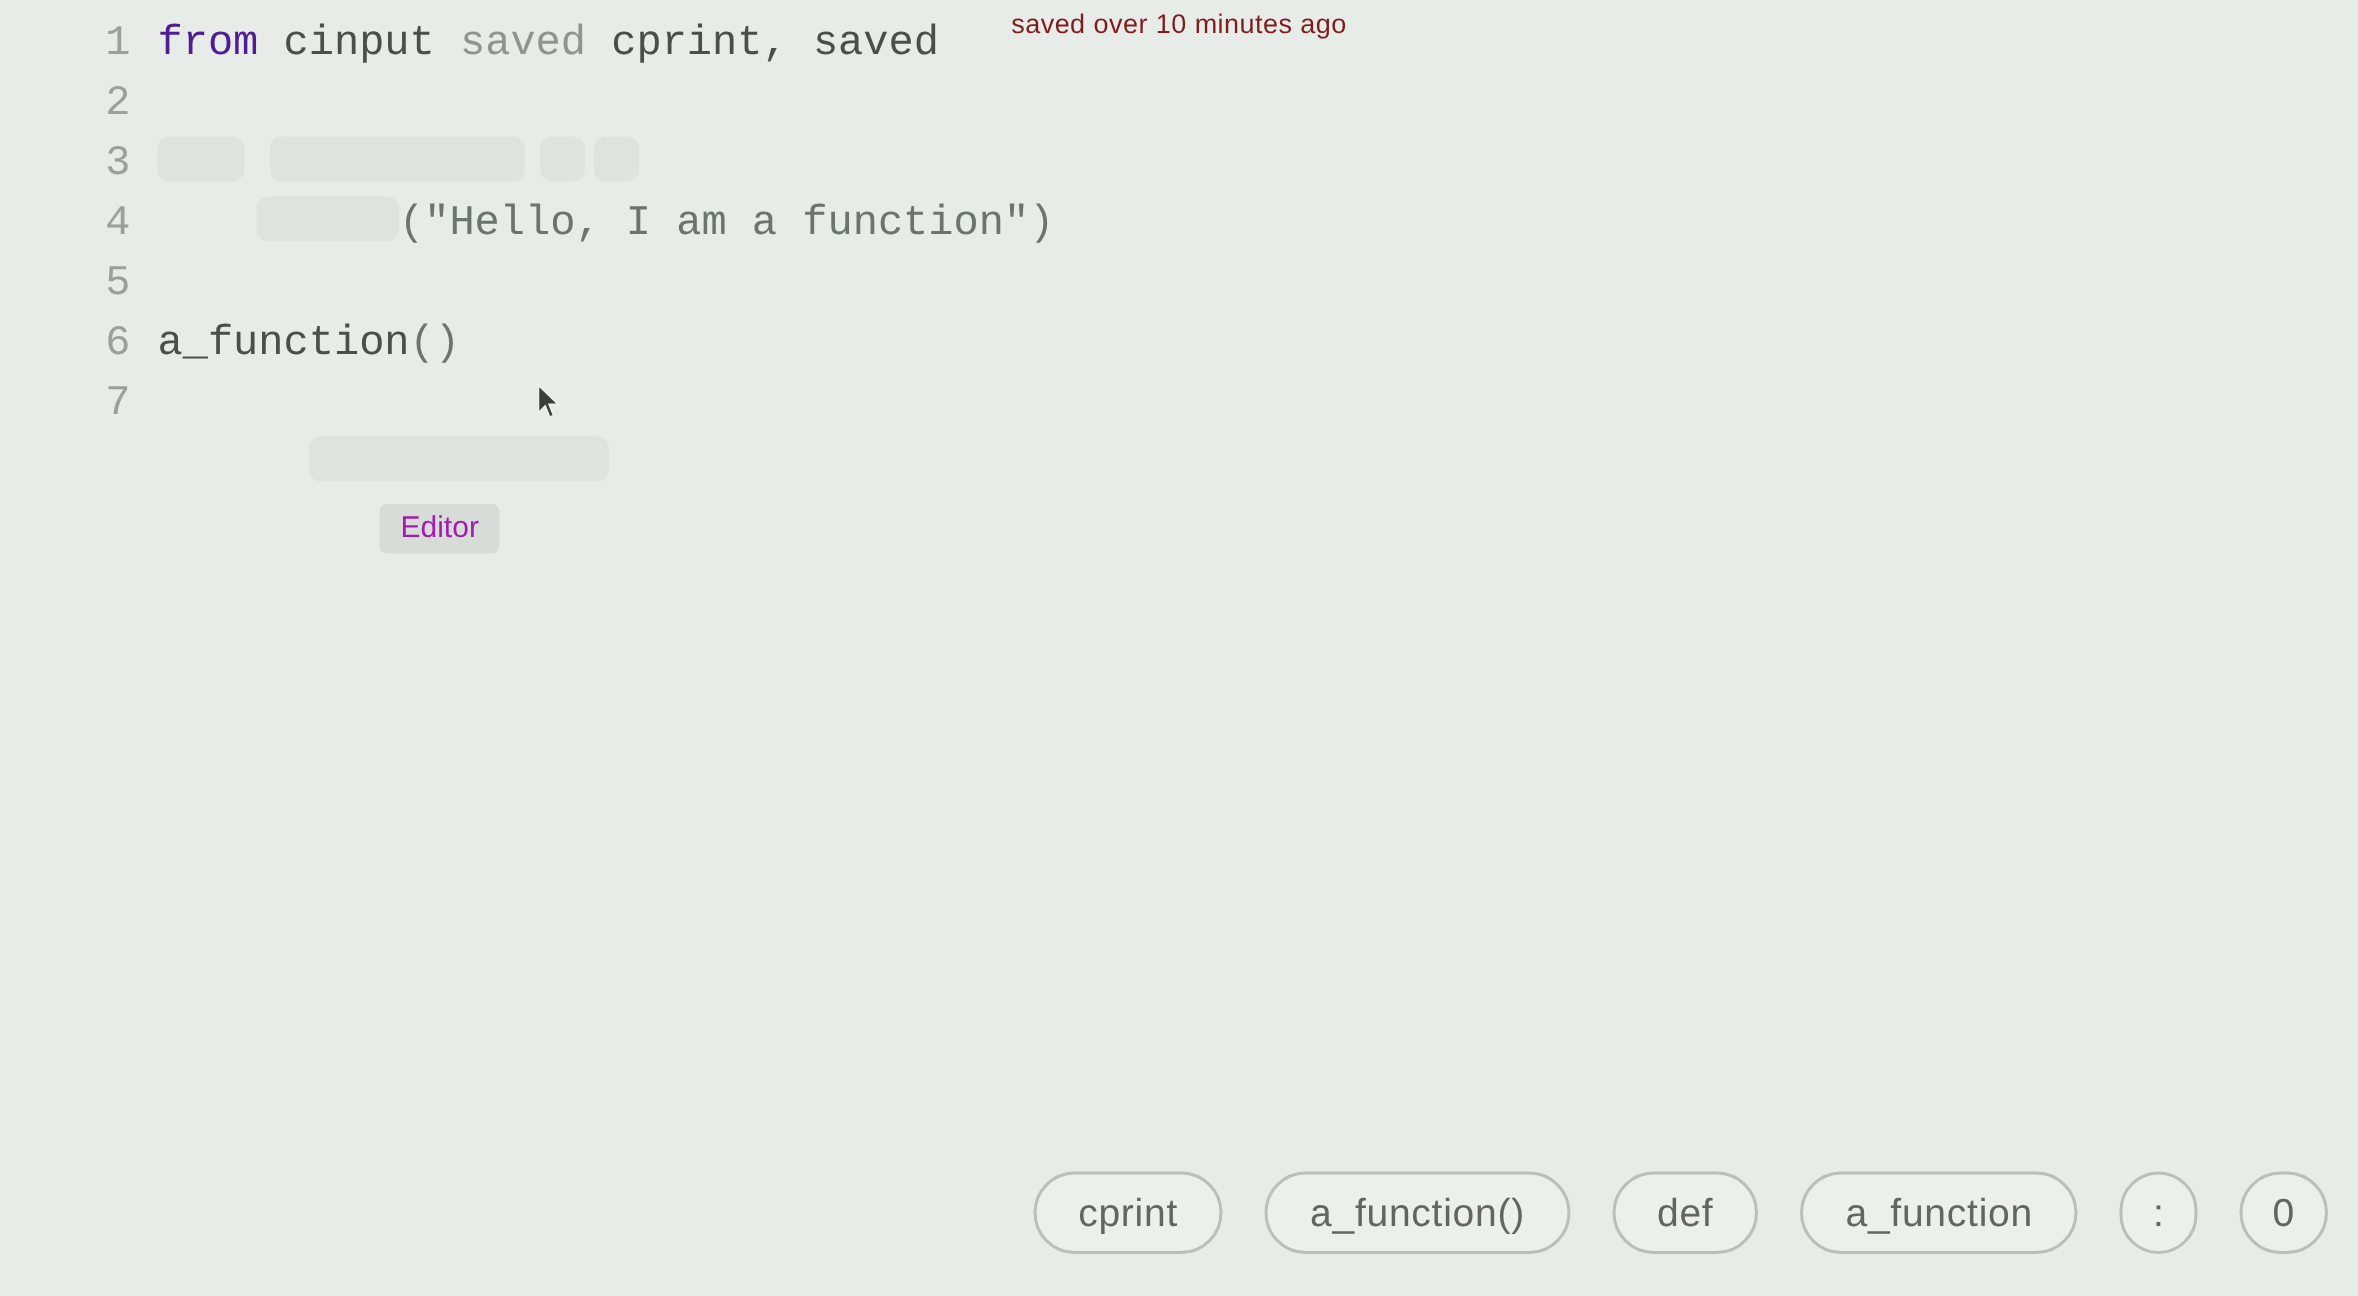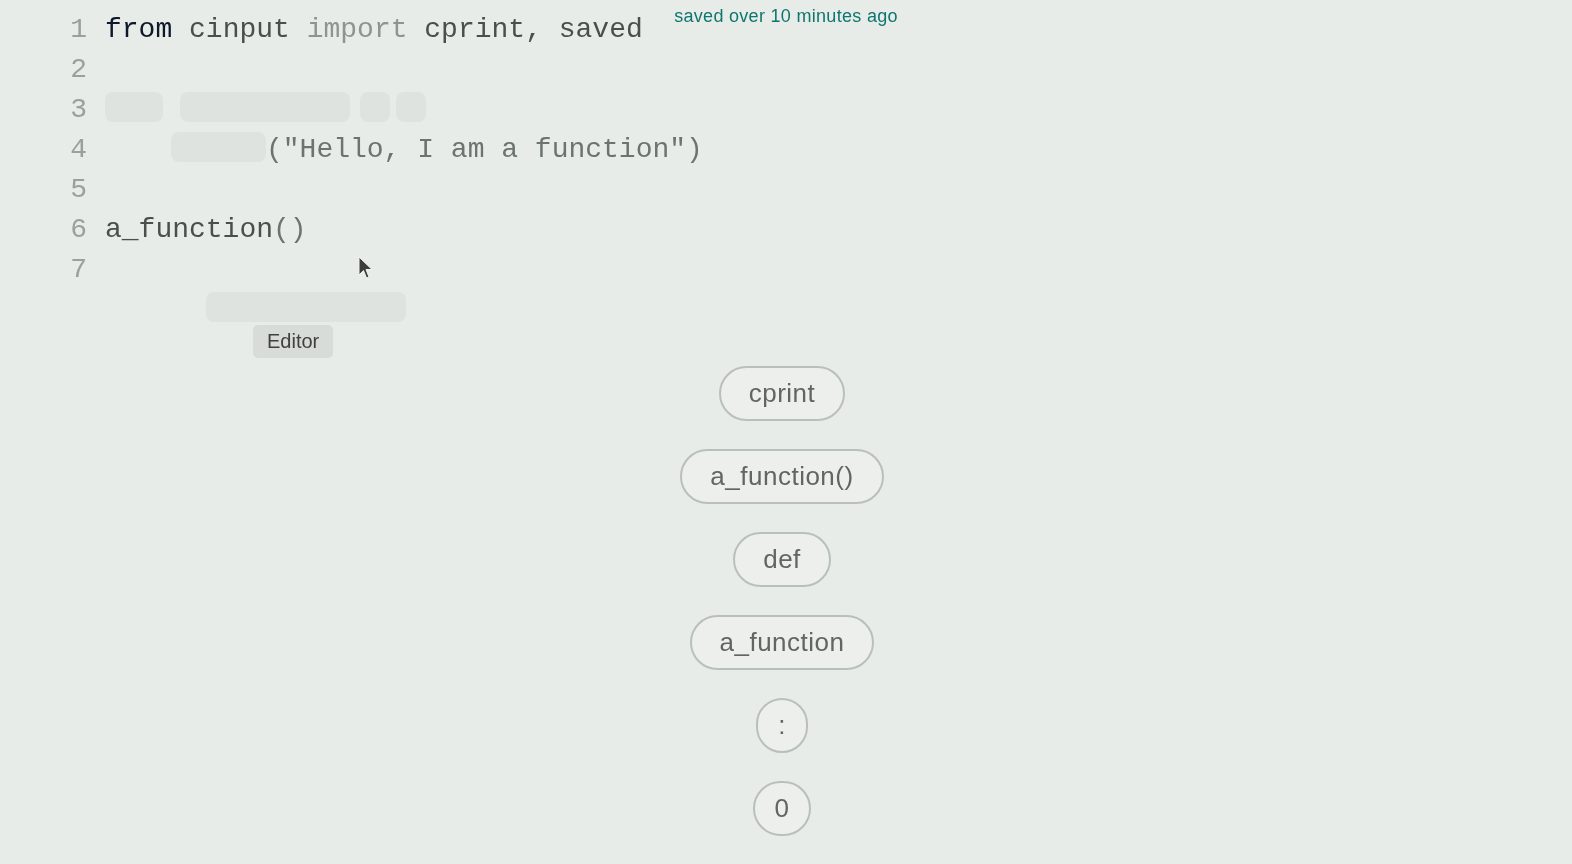--- a/index.html
+++ b/index.html
@@ -11,21 +11,21 @@
     overflow: hidden;
     position: relative;
   }
   .save-status {
     position: absolute;
     top: 6px;
     left: 50%;
     transform: translateX(-50%);
     font-family: -apple-system, "Helvetica Neue", Arial, sans-serif;
     font-size: 18px;
-    color: #0f766e;
+    color: #7f1d1d;
     letter-spacing: 0.3px;
   }
   .editor {
     position: absolute;
     top: 10px;
     left: 0;
     right: 0;
     font-size: 28px;
     line-height: 40px;
   }
@@ -40,21 +40,21 @@
     padding-right: 18px;
     color: #9aa09a;
     user-select: none;
   }
   .code {
     color: #4a4f4a;
     white-space: pre;
     position: relative;
   }
   .kw { color: #8e9490; }   
-  .kw1 { color: #0f172a; text-align: right; }  
+  .kw1 { color: #4c1d95; text-align: right; }  
   .punct { color: #6b746d; }
   .str { color: #6b746d; }
   .blank-pill {
     display: inline-block;
     background: #dfe3df;
     border-radius: 8px;
     height: 30px;
     vertical-align: middle;
     position: relative;
     top: -3px;
@@ -68,40 +68,39 @@
   .indent { display: inline-block; width: 66px; }
   .cursor-arrow {
     position: absolute;
     left: 253px;
     top: 6px;
     pointer-events: none;
   }
   .tooltip {
     position: absolute;
     left: 253px;
-    top: 325px;
+    top: 336px;
     background: #d8dcd8;
-    color: #404040;
+    color: #a21caf;
     font-family: -apple-system, "Helvetica Neue", Arial, sans-serif;
     font-size: 20px;
     padding: 5px 14px;
     border-radius: 5px;
   }
   .option-bar {
     position: absolute;
     left: 12px;
     right: 0;
     bottom: 28px;
     display: flex;
     align-items: center;
     justify-content: flex-end;
     gap: 28px;
     padding-right: 20px;
     font-family: -apple-system, "Helvetica Neue", Arial, sans-serif;
-    flex-direction: column;
   }
   .chip {
     border: 2px solid #b8c0b8;
     background: #ecefec;
     color: #606660;
     font-size: 26px;
     padding: 10px 28px;
     border-radius: 999px;
     cursor: pointer;
     white-space: nowrap;
@@ -111,21 +110,21 @@
 </style>
 </head>
 <body>
 
 <div class="save-status">saved over 10 minutes ago</div>
 
 <div class="editor">
 
   <div class="line">
     <div class="gutter">1</div>
-    <div class="code"><span class="kw1">from</span> <span>cinput</span> <span class="kw">import</span> <span>cprint, saved</span></div>
+    <div class="code"><span class="kw1">from</span> <span>cinput</span> <span class="kw">saved</span> <span>cprint, saved</span></div>
   </div>
 
   <div class="line">
     <div class="gutter">2</div>
     <div class="code"></div>
   </div>
 
   <div class="line">
     <div class="gutter">3</div>
     <div class="code"><span class="blank-pill bp1"></span> <span class="blank-pill bp2"></span><span class="blank-pill bp3"></span><span class="blank-pill bp4"></span></div>

